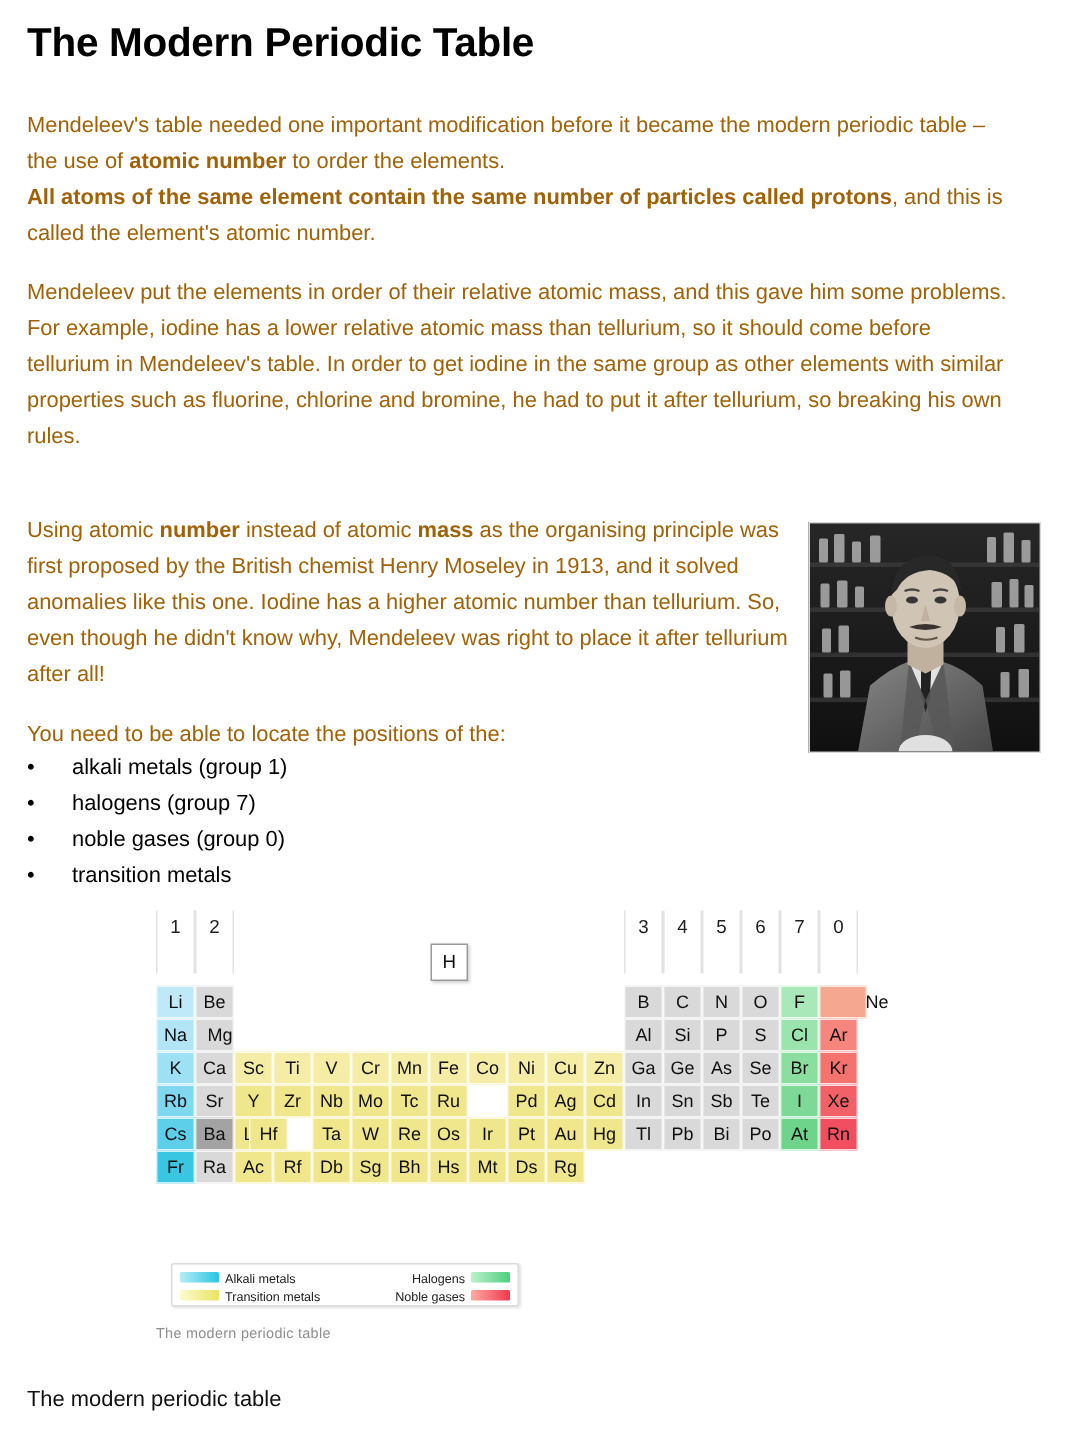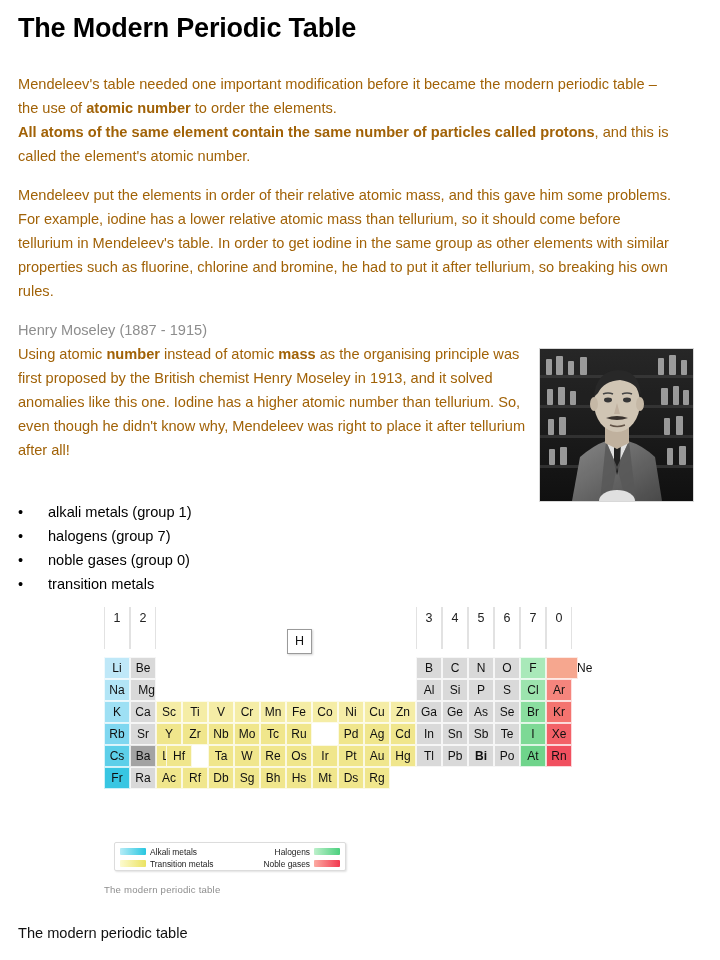--- a/index.html
+++ b/index.html
@@ -218,21 +218,20 @@
 
   <div class="title">The Modern Periodic Table</div>
 
   <div class="para" id="para-intro">
     <span>Mendeleev's table needed one important modification before it became the modern periodic table – the use of </span><b>atomic number</b><span> to order the elements.</span><br>
     <b>All atoms of the same element contain the same number of particles called protons</b><span>, and this is called the element's atomic number.</span>
   </div>
 
   <div class="para" id="para-mendeleev">Mendeleev put the elements in order of their relative atomic mass, and this gave him some problems. For example, iodine has a lower relative atomic mass than tellurium, so it should come before tellurium in Mendeleev's table. In order to get iodine in the same group as other elements with similar properties such as fluorine, chlorine and bromine, he had to put it after tellurium, so breaking his own rules.</div>
 
-  <div class="subhead">Henry Moseley (1887 - 1915)</div>
 
   <div class="para" id="para-moseley">
     <span>Using atomic </span><b>number</b><span> instead of atomic </span><b>mass</b><span> as the organising principle was first proposed by the British chemist Henry Moseley in 1913, and it solved anomalies like this one. Iodine has a higher atomic number than tellurium. So, even though he didn't know why, Mendeleev was right to place it after tellurium after all!</span>
   </div>
 
   <div class="photo">
     <svg width="153" height="152" viewBox="0 0 153 152">
       <defs>
         <linearGradient id="shelfg" x1="0" y1="0" x2="0" y2="1">
           <stop offset="0%" stop-color="#2a2a2a"></stop>
@@ -306,20 +305,21 @@
       <path d="M66 69 Q77 65 88 69 Q77 73 66 69 Z" fill="#3d3631"></path>
 
       <path d="M70 76 Q77 79 85 76" stroke="#6a5a4c" stroke-width="1.4" fill="none"></path>
 
       <ellipse cx="77" cy="152" rx="18" ry="11" fill="#eeeeee"></ellipse>
 
       <rect x="0" y="0" width="153" height="152" fill="#000" opacity="0.06"></rect>
     </svg>
   </div>
 
+  <div class="para" id="para-need">You need to be able to locate the positions of the:</div>
 
   <div class="bullets">
     <div class="bullet-row">
       <span class="bullet-dot">•</span>
       <span class="bullet-text">alkali metals (group 1)</span>
     </div>
     <div class="bullet-row">
       <span class="bullet-dot">•</span>
       <span class="bullet-text">halogens (group 7)</span>
     </div>
@@ -405,21 +405,21 @@
         <div class="cell" style="left: 104px; top: 88px; background: rgb(240, 230, 140);">Ta</div>
         <div class="cell" style="left: 130px; top: 88px; background: rgb(240, 230, 140);">W</div>
         <div class="cell" style="left: 156px; top: 88px; background: rgb(240, 230, 140);">Re</div>
         <div class="cell" style="left: 182px; top: 88px; background: rgb(240, 230, 140);">Os</div>
         <div class="cell" style="left: 208px; top: 88px; background: rgb(240, 230, 140);">Ir</div>
         <div class="cell" style="left: 234px; top: 88px; background: rgb(240, 230, 140);">Pt</div>
         <div class="cell" style="left: 260px; top: 88px; background: rgb(240, 230, 140);">Au</div>
         <div class="cell" style="left: 286px; top: 88px; background: rgb(240, 230, 140);">Hg</div>
         <div class="cell" style="left: 312px; top: 88px; background: rgb(217, 217, 217);">Tl</div>
         <div class="cell" style="left: 338px; top: 88px; background: rgb(217, 217, 217);">Pb</div>
-        <div class="cell" style="left: 364px; top: 88px; background: rgb(217, 217, 217); font-weight: bold;">Bi</div>
+        <div class="cell" style="left: 364px; top: 88px; background: rgb(217, 217, 217);">Bi</div>
         <div class="cell" style="left: 390px; top: 88px; background: rgb(217, 217, 217);">Po</div>
         <div class="cell" style="left: 416px; top: 88px; background: rgb(111, 212, 139);">At</div>
         <div class="cell" style="left: 442px; top: 88px; background: rgb(241, 79, 95);">Rn</div>
         <div class="cell" style="left: 0px; top: 110px; background: rgb(56, 198, 226);">Fr</div>
         <div class="cell" style="left: 26px; top: 110px; background: rgb(217, 217, 217);">Ra</div>
         <div class="cell" style="left: 52px; top: 110px; background: rgb(240, 230, 140);">Ac</div>
         <div class="cell" style="left: 78px; top: 110px; background: rgb(240, 230, 140);">Rf</div>
         <div class="cell" style="left: 104px; top: 110px; background: rgb(240, 230, 140);">Db</div>
         <div class="cell" style="left: 130px; top: 110px; background: rgb(240, 230, 140);">Sg</div>
         <div class="cell" style="left: 156px; top: 110px; background: rgb(240, 230, 140);">Bh</div>

